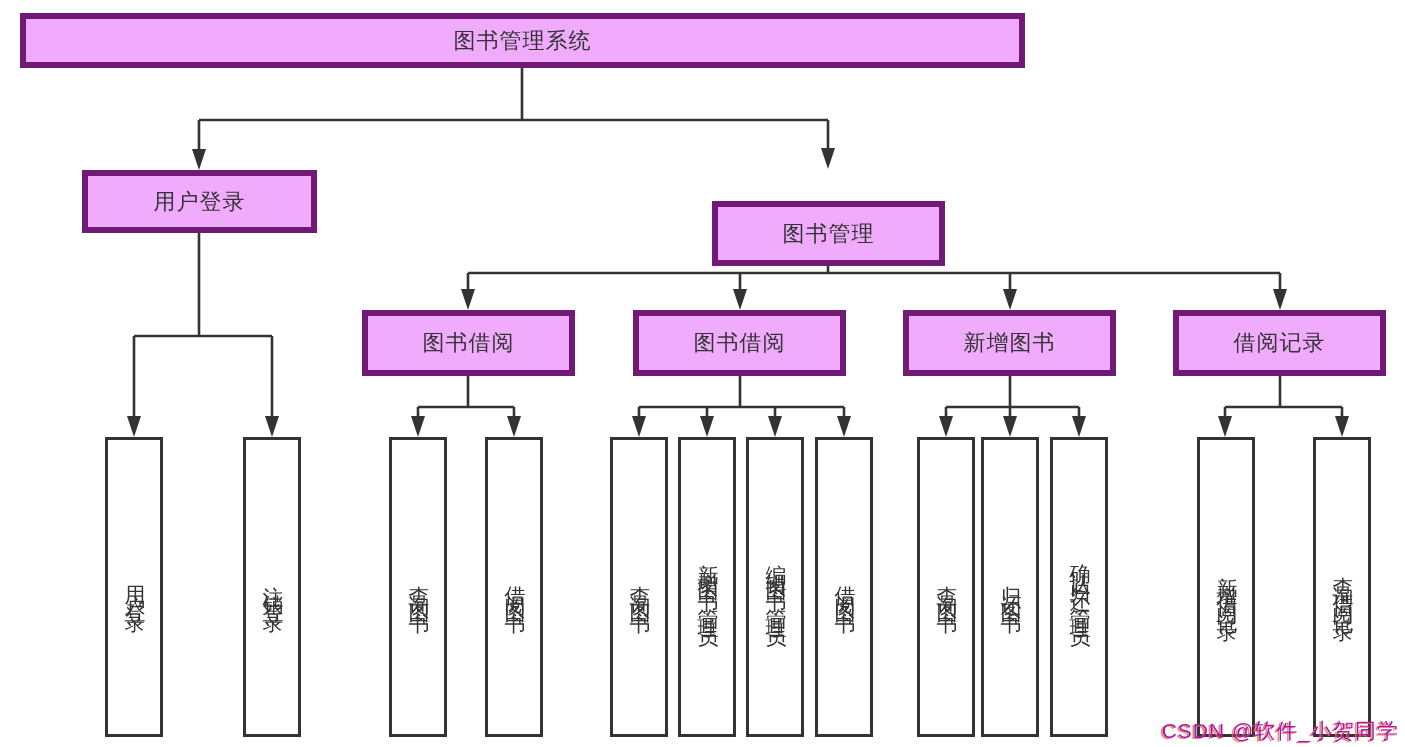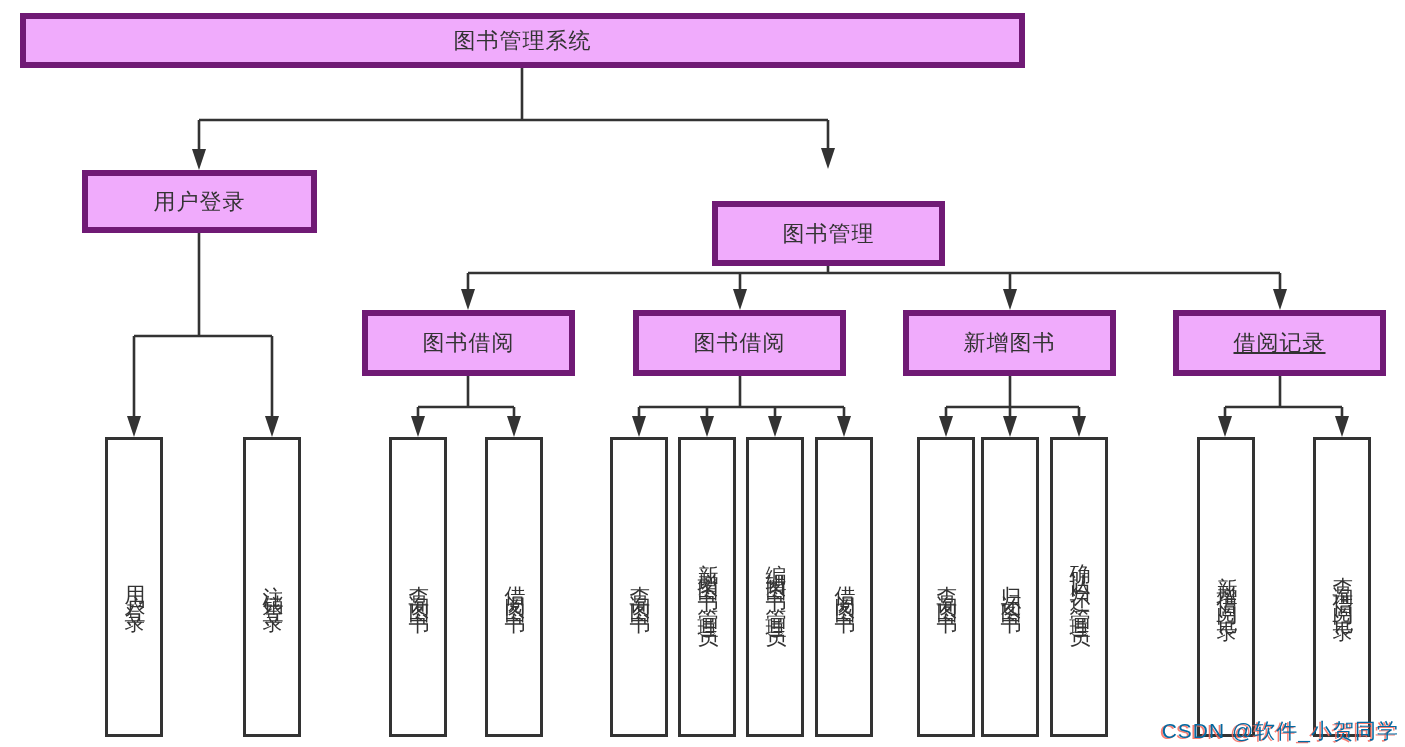--- a/index.html
+++ b/index.html
@@ -34,39 +34,39 @@
     letter-spacing:9px;
     font-size:21px;color:#333333;
     overflow:hidden;
   }
   .root{left:20px;top:13px;width:1005px;height:55px;}
   .n-user-login{left:82px;top:170px;width:235px;height:63px;}
   .n-book-mgmt{left:712px;top:169px;width:233px;height:65px;margin-top:32px;}
   .n-new-rec{left:362px;top:310px;width:213px;height:66px;}
   .n-book-borrow{left:633px;top:310px;width:213px;height:66px;}
   .n-current-borrow{left:903px;top:310px;width:213px;height:66px;}
-  .n-borrow-record{left:1173px;top:310px;width:213px;height:66px;text-decoration:underline;}
+  .n-borrow-record{left:1173px;top:310px;width:213px;height:66px;}
   .l-user-login{left:105px;}
   .l-logout{left:243px;}
   .l-rec-query{left:389px;}
   .l-rec-borrow{left:485px;}
   .l-bb-query{left:610px;}
   .l-bb-add{left:678px;}
   .l-bb-edit{left:746px;}
   .l-bb-borrow{left:815px;}
   .l-cb-query{left:917px;}
   .l-cb-return{left:981px;}
   .l-cb-confirm{left:1050px;}
   .l-br-add{left:1197px;}
   .l-br-query{left:1313px;}
   #watermark{
     position:absolute;
     right:6px;bottom:2px;
     font-size:21px;
-    color:#0369a1;
+    color:#a21caf;
     text-shadow:-2px 1px 0 rgba(247,104,91,0.85);
     letter-spacing:1px;
     white-space:nowrap;
   }
 </style>
 </head>
 <body>
 
 <div id="canvas">
 

